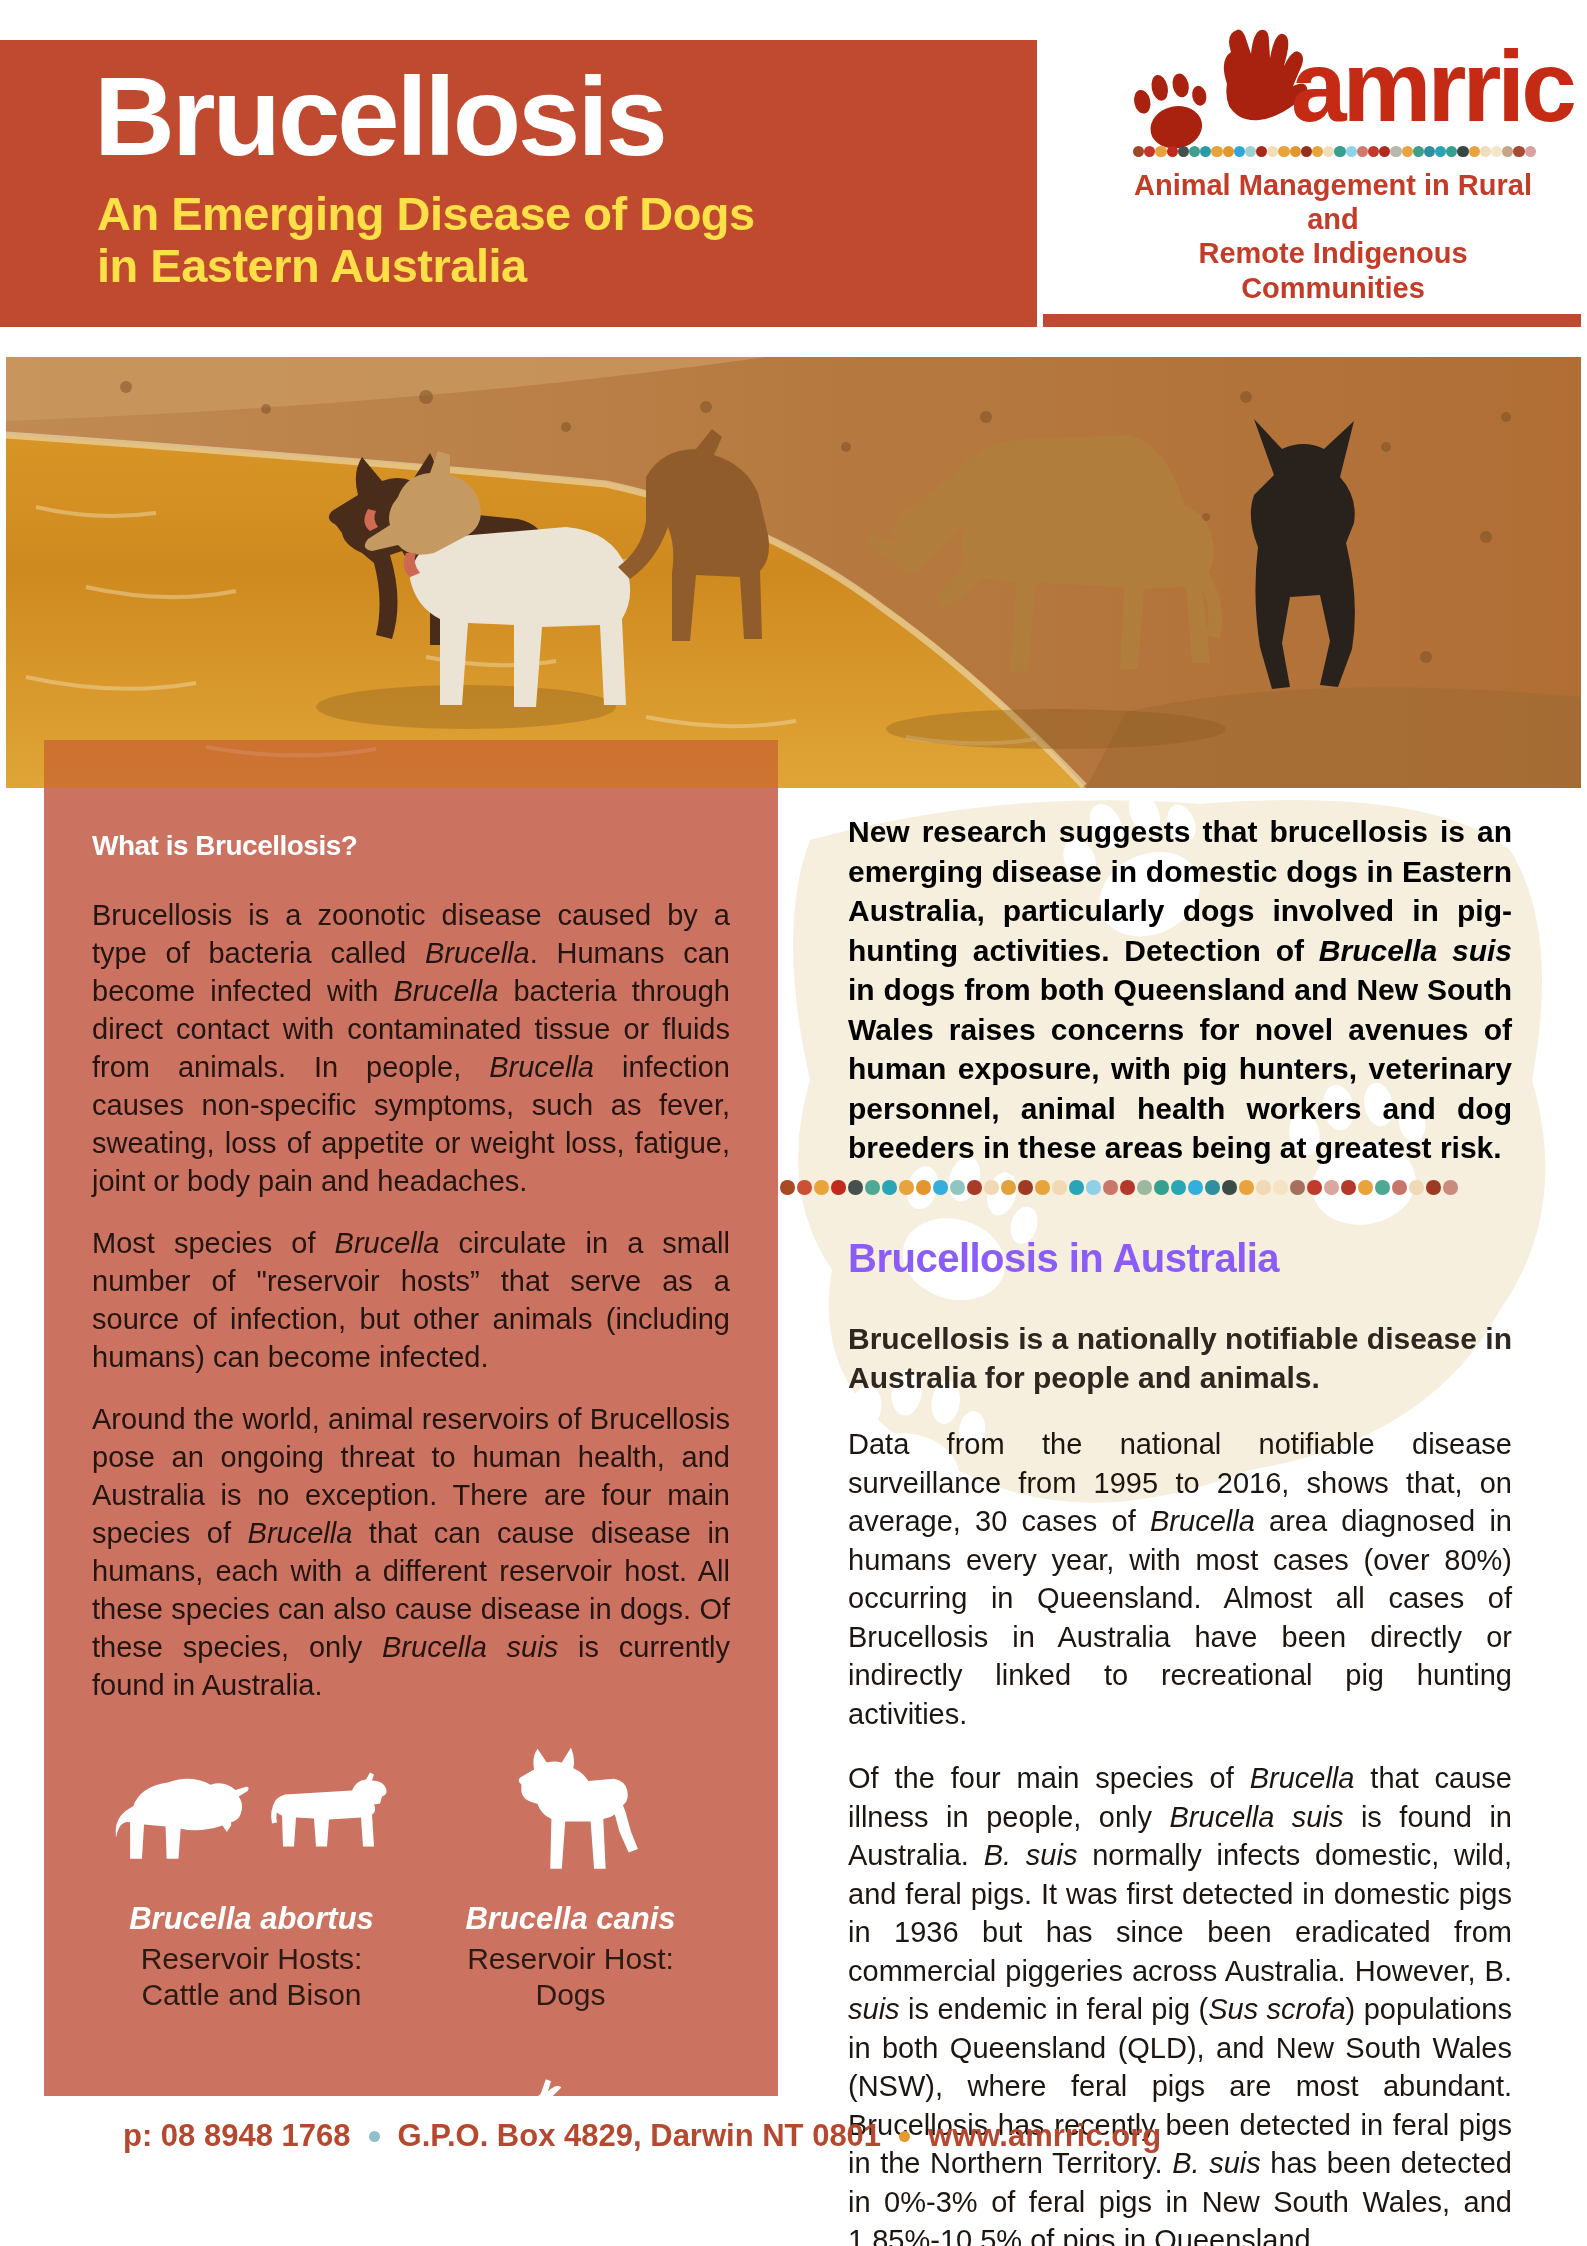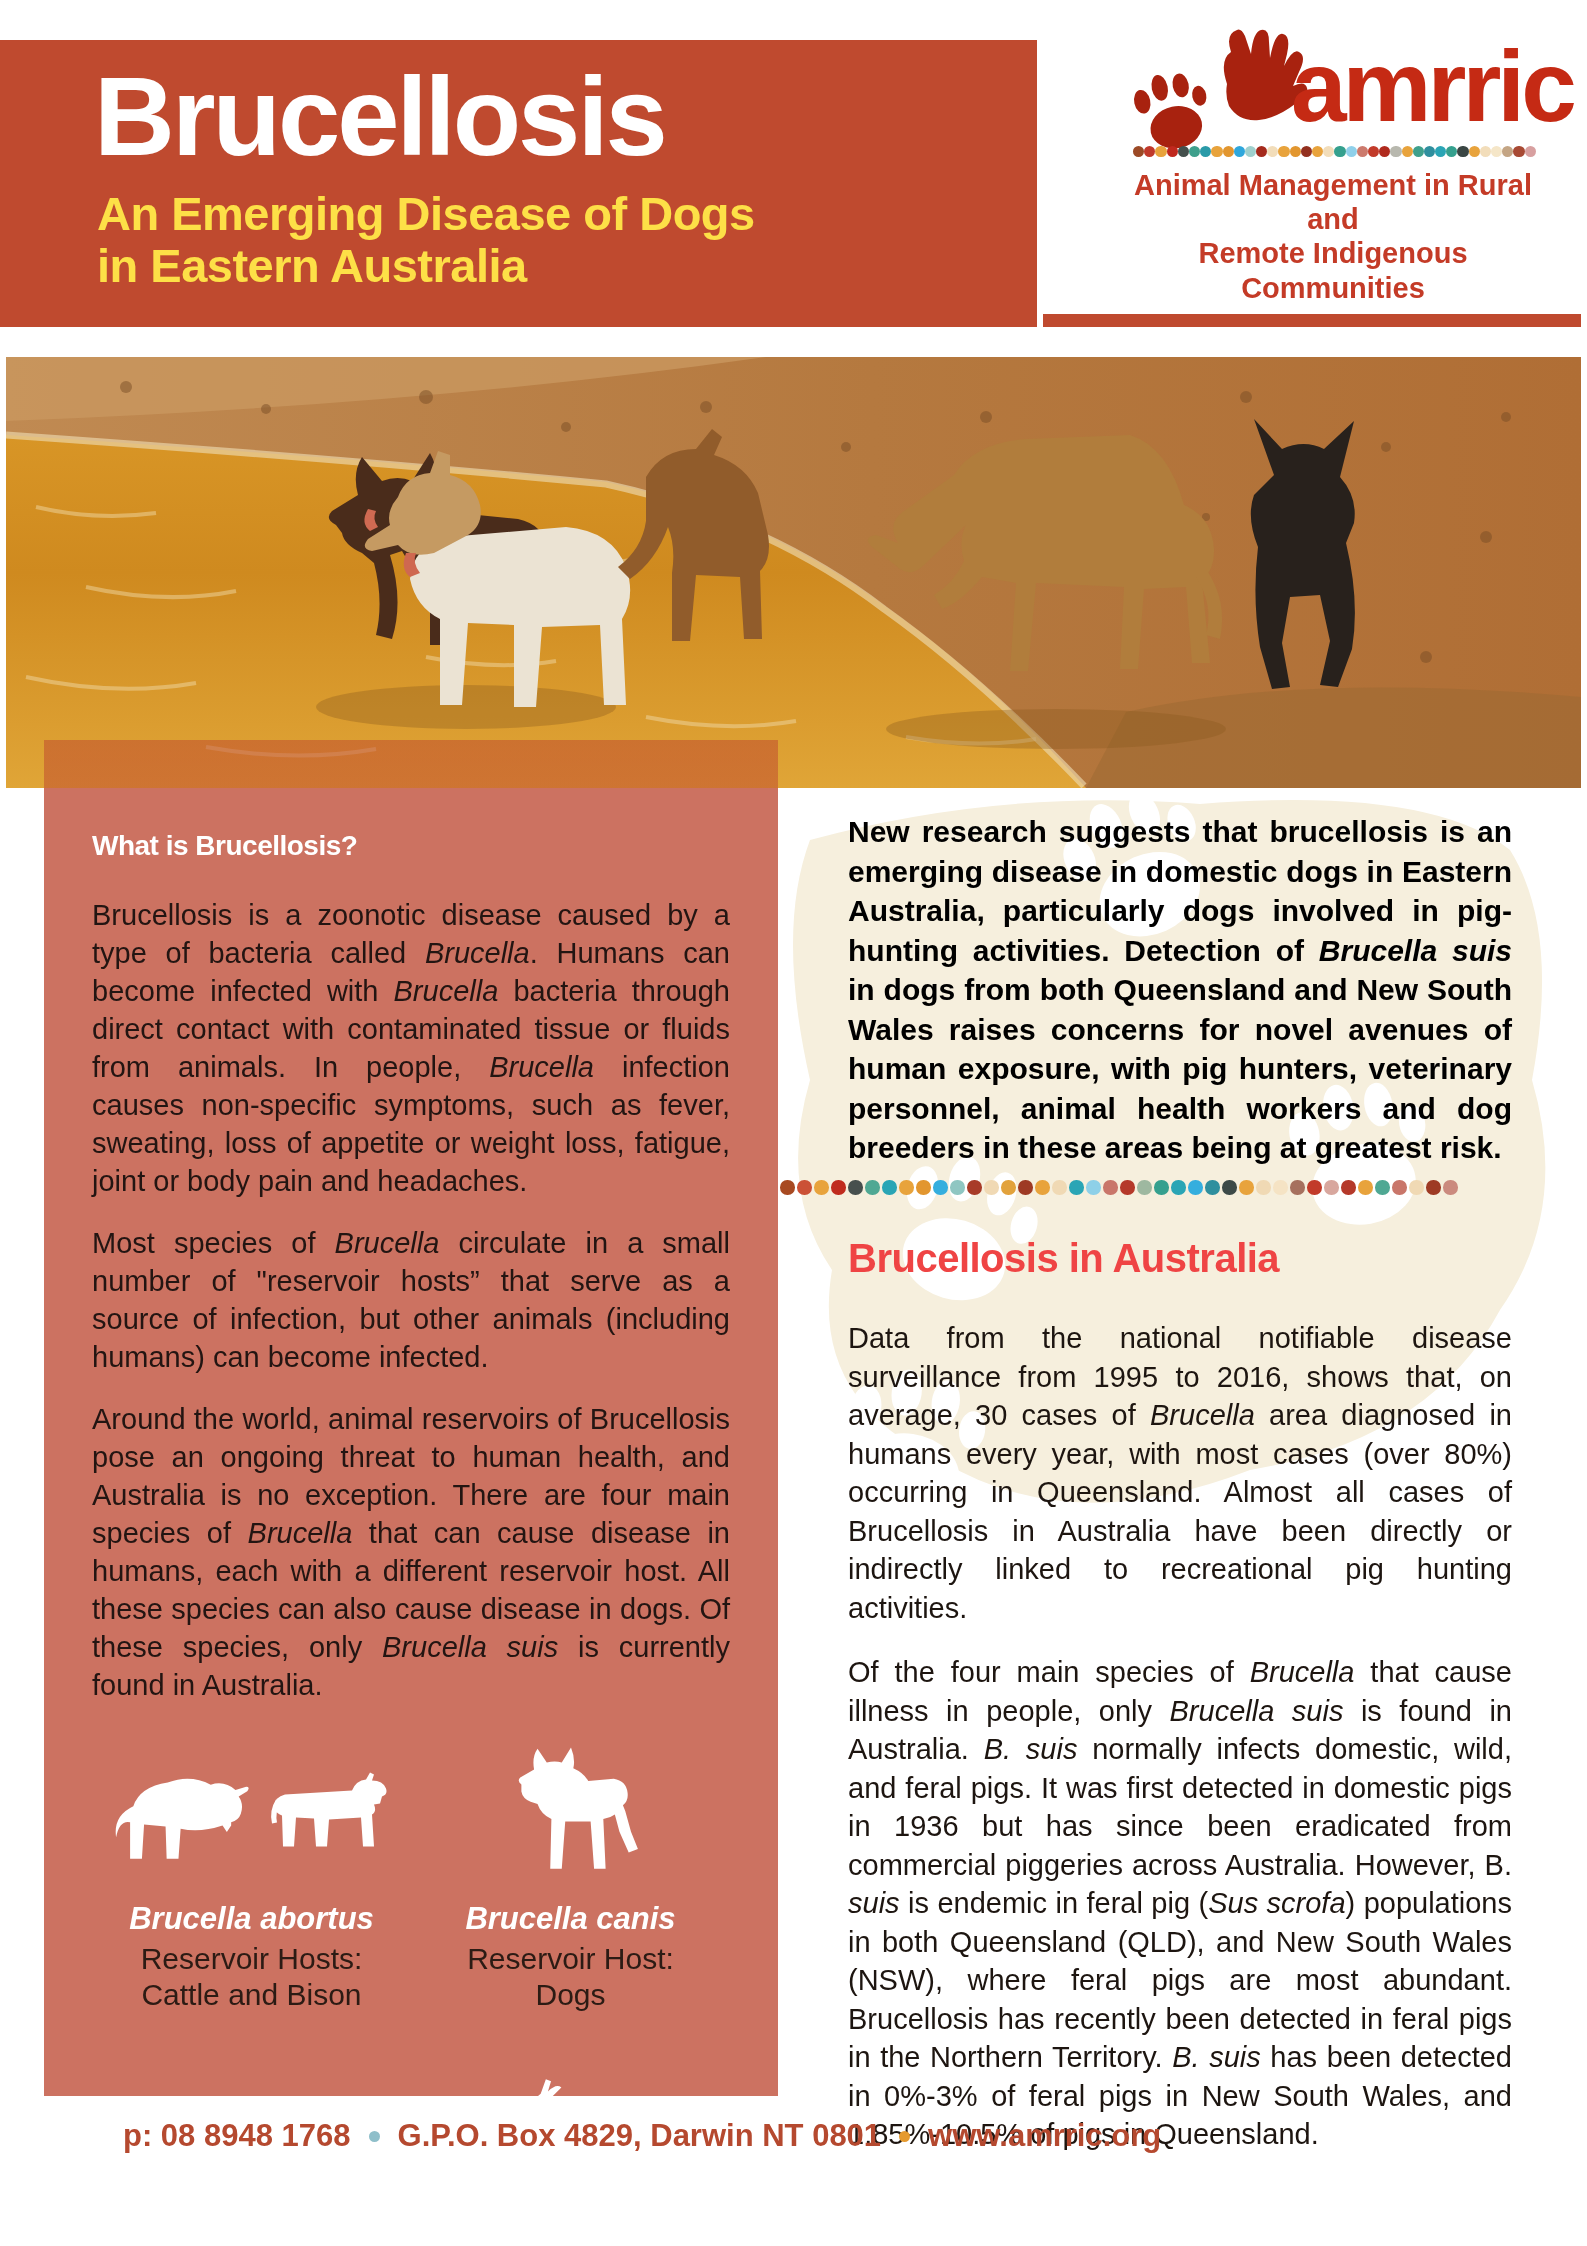--- a/index.html
+++ b/index.html
@@ -46,21 +46,21 @@
 
   
   .intro-block{position:absolute;left:848px;top:812px;width:664px;z-index:3;}
   .intro-block p{margin:0;color:#000000;font-size:30px;font-weight:bold;line-height:39.5px;text-align:justify;}
   .intro-block em{font-style:italic;}
 
   .divider-dots{position:absolute;left:780px;top:1180px;width:690px;display:flex;gap:2.5px;z-index:3;}
   .divider-dots .dot{width:14.5px;height:14.5px;border-radius:50%;flex:0 0 auto;}
 
   .australia-block{position:absolute;left:848px;top:1236px;width:664px;z-index:3;}
-  .australia-block h3{margin:0 0 38px 0;color:#ef4444;font-size:40px;font-weight:bold;letter-spacing:-0.5px;}
+  .australia-block h3{margin:0 0 38px 0;color:#8b5cf6;font-size:40px;font-weight:bold;letter-spacing:-0.5px;}
   .lead{color:#2f2620;font-size:30px;font-weight:bold;line-height:39px;text-align:justify;margin:0 0 28px 0;}
   .australia-block p.body{margin:0 0 26px 0;color:#1d1510;font-size:29px;line-height:38.5px;text-align:justify;}
   .australia-block em{font-style:italic;}
 
   
   .footer{position:absolute;left:123px;top:2118px;display:flex;align-items:center;gap:18px;z-index:3;
           color:#b5492f;font-size:31px;font-weight:bold;}
   .footer .sep{width:11px;height:11px;border-radius:50%;display:inline-block;}
   .footer a{color:#b5492f;text-decoration:none;}
 </style>
@@ -359,20 +359,21 @@
       <span class="dot" style="background: rgb(232, 163, 60);"></span>
       <span class="dot" style="background: rgb(79, 168, 147);"></span>
       <span class="dot" style="background: rgb(201, 118, 106);"></span>
       <span class="dot" style="background: rgb(240, 217, 180);"></span>
       <span class="dot" style="background: rgb(158, 58, 36);"></span>
       <span class="dot" style="background: rgb(203, 138, 126);"></span>
     </div>
 
   <div class="australia-block">
     <h3>Brucellosis in Australia</h3>
+    <p class="lead">Brucellosis is a nationally notifiable disease in Australia for people and animals.</p>
     <p class="body"><span>Data from the national notifiable disease surveillance from 1995 to 2016, shows that, on average, 30 cases of </span><em>Brucella</em><span> area diagnosed in humans every year, with most cases (over 80%) occurring in Queensland. Almost all cases of Brucellosis in Australia have been directly or indirectly linked to recreational pig hunting activities.</span></p>
     <p class="body"><span>Of the four main species of </span><em>Brucella</em><span> that cause illness in people, only </span><em>Brucella suis</em><span> is found in Australia. </span><em>B. suis</em><span> normally infects domestic, wild, and feral pigs. It was first detected in domestic pigs in 1936 but has since been eradicated from commercial piggeries across Australia. However, B. </span><em>suis</em><span> is endemic in feral pig (</span><em>Sus scrofa</em><span>) populations in both Queensland (QLD), and New South Wales (NSW), where feral pigs are most abundant. Brucellosis has recently been detected in feral pigs in the Northern Territory. </span><em>B. suis</em><span> has been detected in 0%-3% of feral pigs in New South Wales, and 1.85%-10.5% of pigs in Queensland.</span></p>
   </div>
 
   <div class="footer">
     <span>p: 08 8948 1768</span>
     <span class="sep" style="background:#8fbfca;"></span>
     <span>G.P.O. Box 4829, Darwin NT 0801</span>
     <span class="sep" style="background:#e59a2f;"></span>
     <a href="#">www.amrric.org</a>

